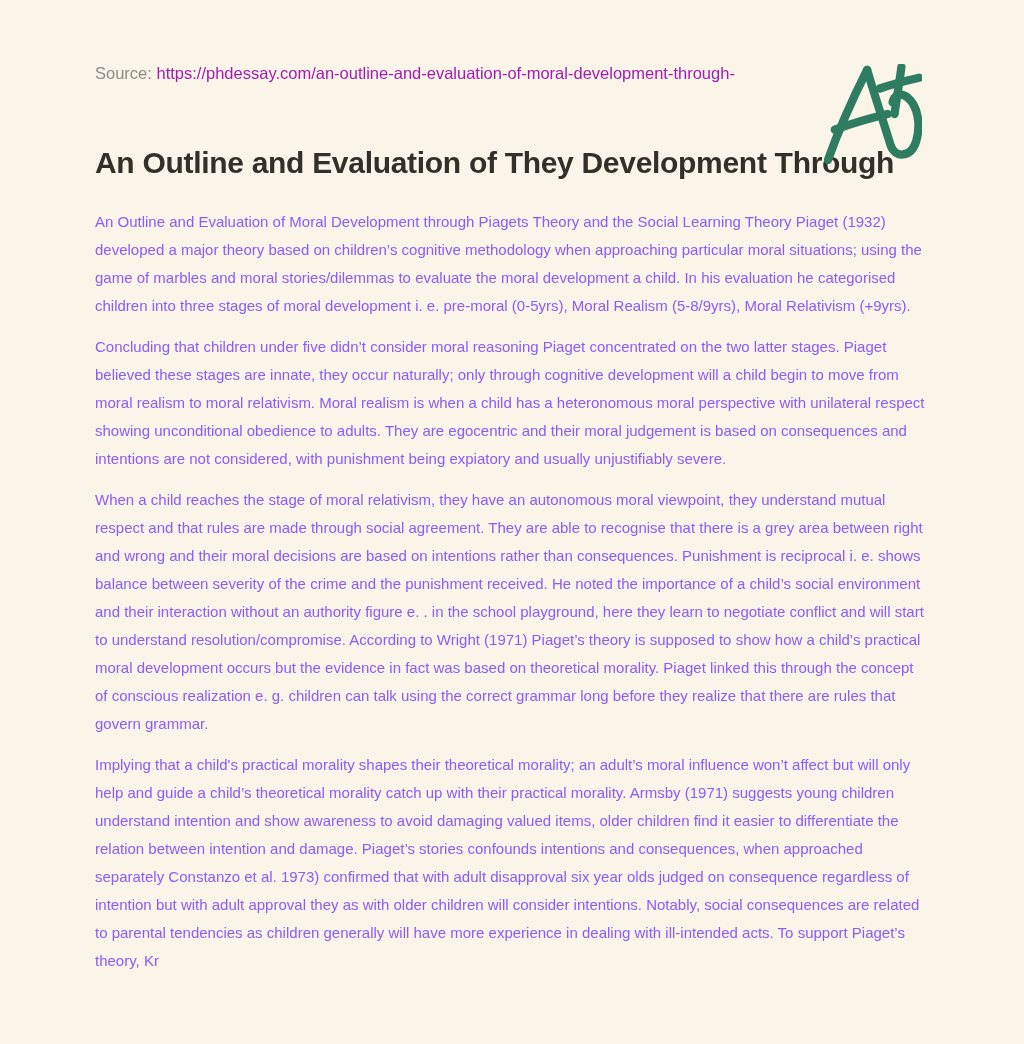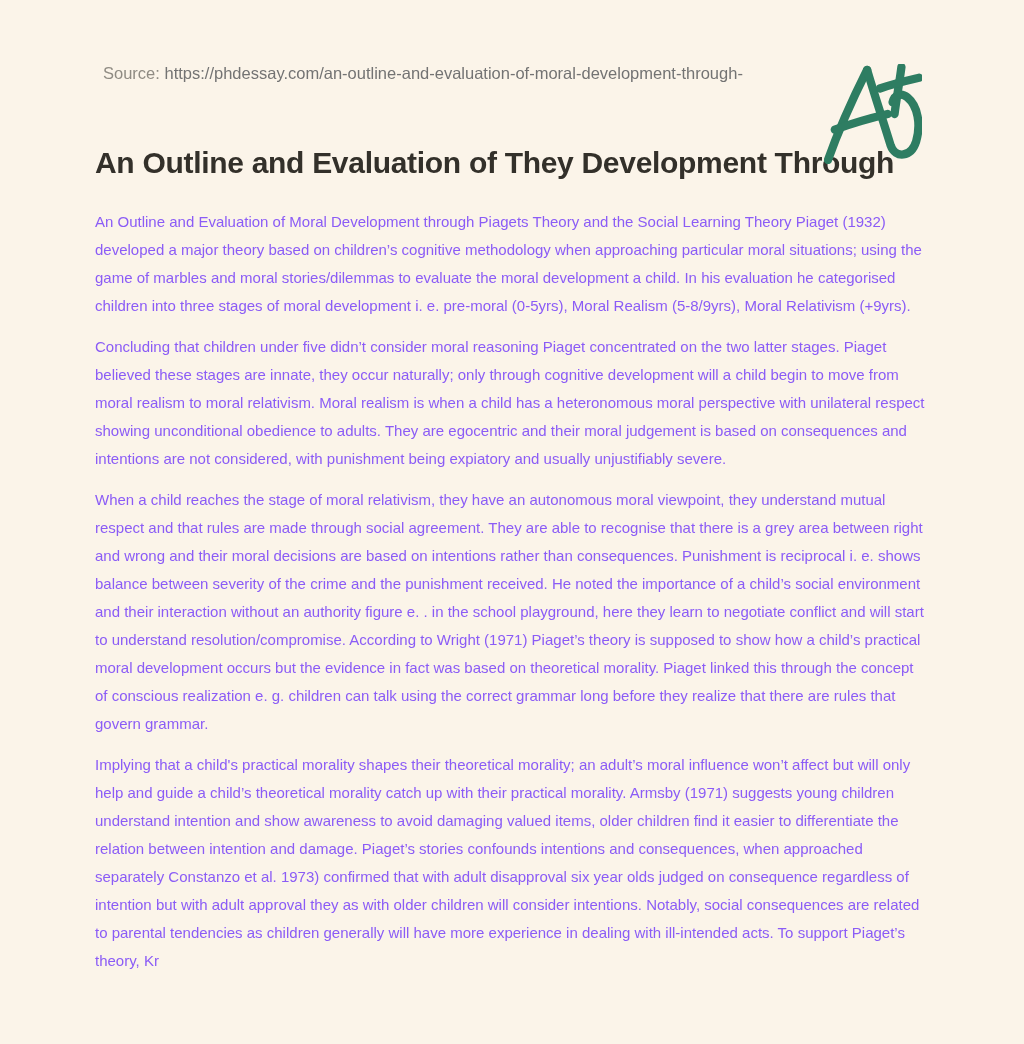--- a/index.html
+++ b/index.html
@@ -25,24 +25,23 @@
     margin: 0 0 20px 0;
     letter-spacing: -0.2px;
   }
   .source-block {
     max-width: 690px;
     font-size: 16.5px;
     line-height: 30px;
   }
   .source-label {
     color: #8f8b83;
-    margin-left: 8px;
   }
   .source-url {
-    color: #737373;
+    color: #a21caf;
     text-decoration: none;
     cursor: pointer;
     text-align: right;
   }
   .logo {
     position: absolute;
     top: 64px;
     left: 824px;
     width: 98px;
     height: 100px;

